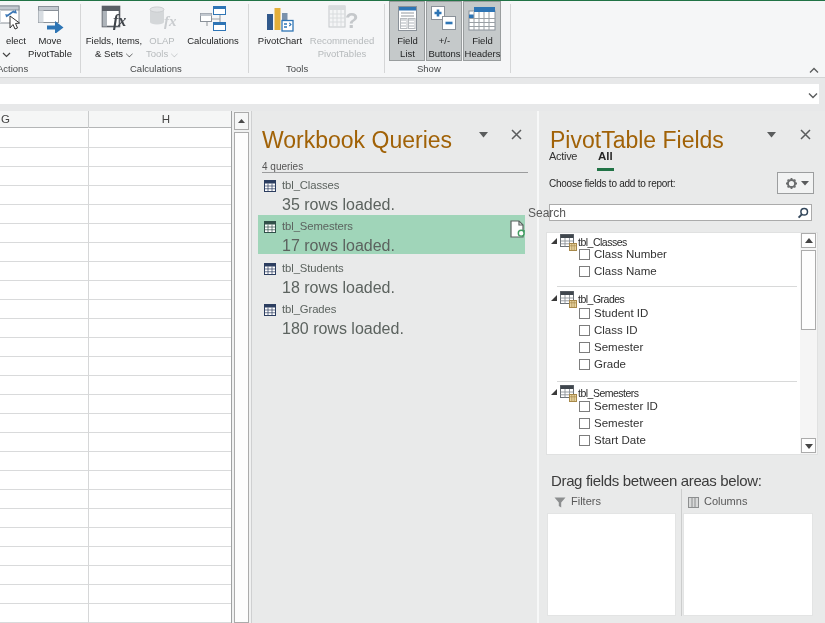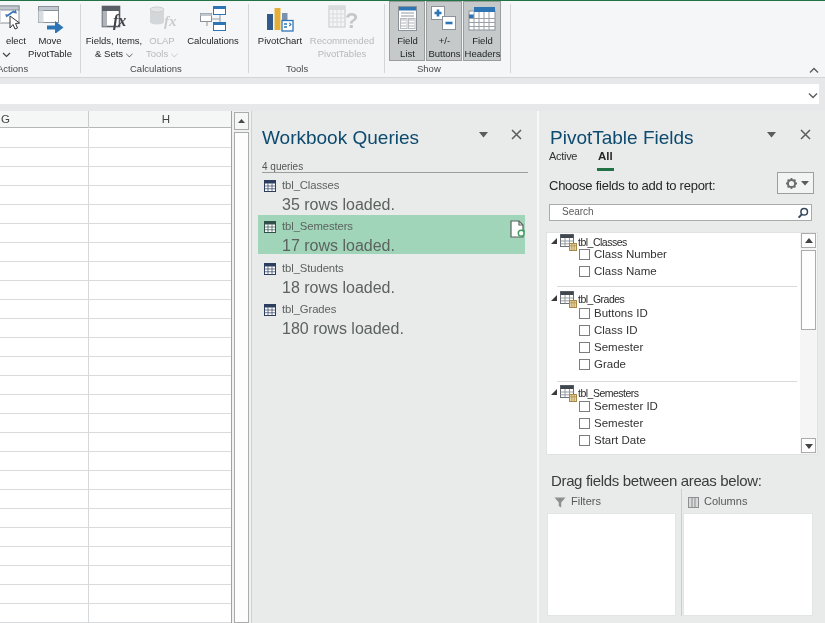--- a/index.html
+++ b/index.html
@@ -5,21 +5,21 @@
 *{margin:0;padding:0;box-sizing:border-box}
 html,body{width:825px;height:623px;overflow:hidden}
 body{position:relative;font-family:"Liberation Sans",sans-serif;background:#fff}
 .a{position:absolute}
 .ribbon-label{font-size:9.5px;color:#1f2021;text-align:center;line-height:13px;white-space:nowrap}
 .gray .ribbon-label{color:#b6babc}
 .grplabel{font-size:9.5px;color:#47494a;text-align:left;white-space:nowrap}
 .vsep{width:1px;background:#d5d6d7;top:4px;height:69px}
 .qname{font-size:11.3px;color:#5c635f;white-space:nowrap;letter-spacing:-0.1px}
 .qrows{font-size:16px;color:#5c635f;white-space:nowrap}
-.titlegreen{font-size:19px;color:#0c4a6e;white-space:nowrap}
+.titlegreen{font-size:23px;color:#a16207;white-space:nowrap}
 .treetxt{font-size:11.5px;color:#323232;white-space:nowrap}
 .cb{width:11px;height:11px;background:#fff;border:1px solid #7d7d7d}
 </style>
 </head>
 <body>
 
 <div class="a" style="left:0;top:0;width:825px;height:78px;background:#f5f6f7"></div>
 <div class="a" style="left:0;top:0;width:825px;height:1px;background:#217346"></div>
 
 <div class="a vsep" style="left:80px"></div>
@@ -225,35 +225,35 @@
     <path d="M0 0 L9 0 L4.5 5.5 Z" fill="#5a5c5d"></path>
   </svg>
 <svg class="a" style="left:800px;top:129px" width="11" height="11" viewBox="0 0 11 11">
     <path d="M1 1 L10 10 M10 1 L1 10" stroke="#5a5c5d" stroke-width="1.5"></path>
   </svg>
 
 <div class="a" style="left:549px;top:150px;font-size:11px;letter-spacing:-0.3px;color:#333">Active</div>
 <div class="a" style="left:598px;top:150px;font-size:11.5px;font-weight:bold;color:#262626">All</div>
 <div class="a" style="left:597px;top:168px;width:17px;height:3px;background:#217346"></div>
 
-<div class="a" style="left:549px;top:178px;font-size:13px;letter-spacing:-0.25px;color:#262626">Choose fields to add to report:</div>
+<div class="a" style="left:549px;top:178px;font-size:10px;letter-spacing:-0.25px;color:#262626">Choose fields to add to report:</div>
 <div class="a" style="left:777px;top:172px;width:37px;height:22px;background:#f2f3f3;border:1px solid #9c9e9f"></div>
 <svg class="a" style="left:785px;top:177px" width="13" height="13" viewBox="0 0 13 13">
   <circle cx="6.5" cy="6.5" r="3.6" fill="none" stroke="#6a6c6d" stroke-width="2"></circle>
   <g stroke="#6a6c6d" stroke-width="1.8">
     <path d="M6.5 1 L6.5 2.6 M6.5 10.4 L6.5 12 M1 6.5 L2.6 6.5 M10.4 6.5 L12 6.5 M2.6 2.6 L3.7 3.7 M9.3 9.3 L10.4 10.4 M10.4 2.6 L9.3 3.7 M3.7 9.3 L2.6 10.4"></path>
   </g>
   <circle cx="6.5" cy="6.5" r="1.4" fill="#f2f3f3" stroke="none"></circle>
 </svg>
 <svg class="a" style="left:801px;top:181px" width="8" height="5" viewBox="0 0 8 5">
     <path d="M0 0 L8 0 L4 4.5 Z" fill="#5a5c5d"></path>
   </svg>
 
 <div class="a" style="left:549px;top:204px;width:263px;height:17px;background:#fff;border:1px solid #ababab"></div>
-<div class="a" style="left:562px;top:206px;font-size:10px;color:#595959">Search</div>
+<div class="a" style="left:528px;top:206px;font-size:12px;color:#595959">Search</div>
 <svg class="a" style="left:797px;top:207px" width="12" height="12" viewBox="0 0 12 12">
   <circle cx="7.2" cy="4.8" r="3.3" fill="none" stroke="#33475b" stroke-width="1.5"></circle>
   <path d="M4.8 7.4 L1.6 10.6" stroke="#33475b" stroke-width="2"></path>
 </svg>
 
 <div class="a" style="left:546px;top:232px;width:272px;height:223px;background:#fff;border:1px solid #e0e1e1"></div>
 
 <div class="a" style="left:800px;top:233px;width:17px;height:221px;background:#f5f5f5"></div>
 <div class="a" style="left:801px;top:233px;width:15px;height:15px;background:#fdfdfd;border:1px solid #ababab"></div>
 <svg class="a" style="left:805px;top:238px" width="8" height="5" viewBox="0 0 8 5">
@@ -287,21 +287,21 @@
   </svg>
 <svg class="a" style="left:560px;top:291px" width="17" height="17" viewBox="0 0 17 17">
   <rect x="0.5" y="0.5" width="13" height="12" fill="#fff" stroke="#6a7076"></rect>
   <rect x="0.5" y="0.5" width="13" height="3.5" fill="#40474e"></rect>
   <path d="M5 4 L5 12.5 M9.5 4 L9.5 12.5 M0.5 7 L13.5 7 M0.5 9.8 L13.5 9.8" stroke="#8d9399" stroke-width="0.9"></path>
   <rect x="9.5" y="9.5" width="7" height="7" fill="#e8d5a2" stroke="#a8894a"></rect>
   <path d="M9.5 11.8 L16.5 11.8 M11.8 9.5 L11.8 16.5 M14.2 9.5 L14.2 16.5" stroke="#a8894a" stroke-width="0.7"></path>
 </svg>
 <div class="a treetxt" style="left:578px;top:293px;font-size:10.5px;letter-spacing:-0.5px;color:#2b2b2b">tbl_Grades</div>
 <div class="a cb" style="left:579px;top:308px"></div>
-<div class="a treetxt" style="left:594px;top:307px">Buttons ID</div>
+<div class="a treetxt" style="left:594px;top:307px">Student ID</div>
 <div class="a cb" style="left:579px;top:325px"></div>
 <div class="a treetxt" style="left:594px;top:324px">Class ID</div>
 <div class="a cb" style="left:579px;top:342px"></div>
 <div class="a treetxt" style="left:594px;top:341px">Semester</div>
 <div class="a cb" style="left:579px;top:359px"></div>
 <div class="a treetxt" style="left:594px;top:358px">Grade</div>
 <div class="a" style="left:557px;top:381px;width:240px;height:1px;background:#d8d9d9"></div>
 
 <svg class="a" style="left:551px;top:389px" width="6" height="6" viewBox="0 0 6 6">
     <path d="M6 0 L6 6 L0 6 Z" fill="#3a3a3a"></path>

